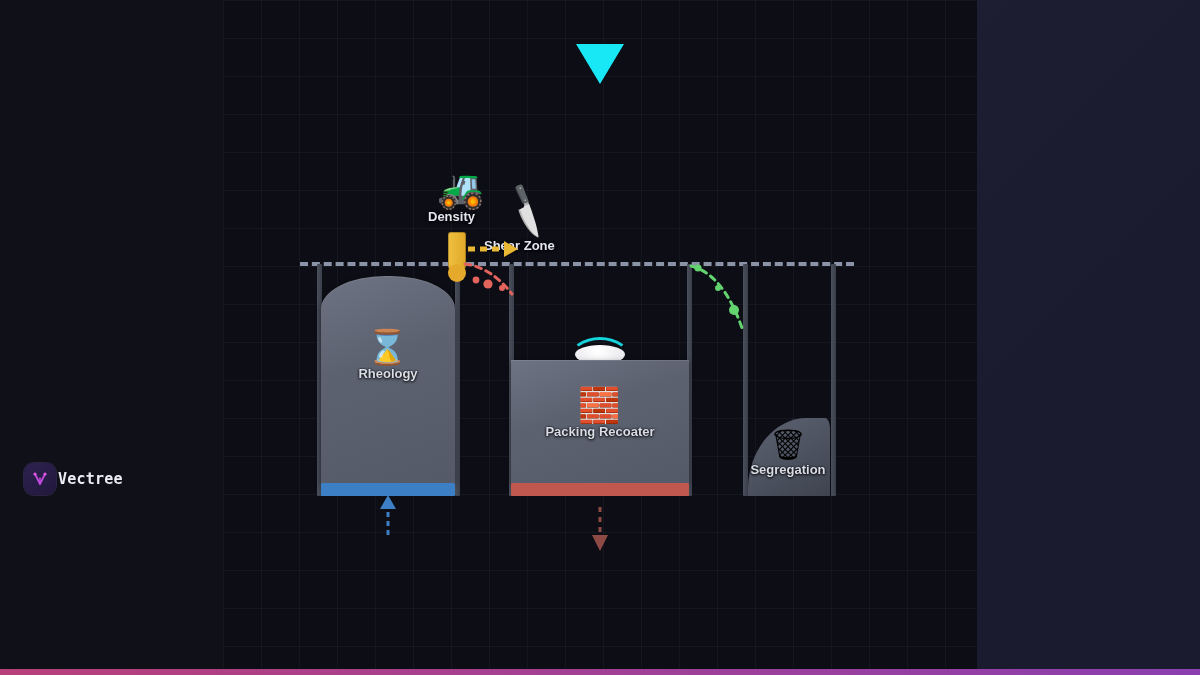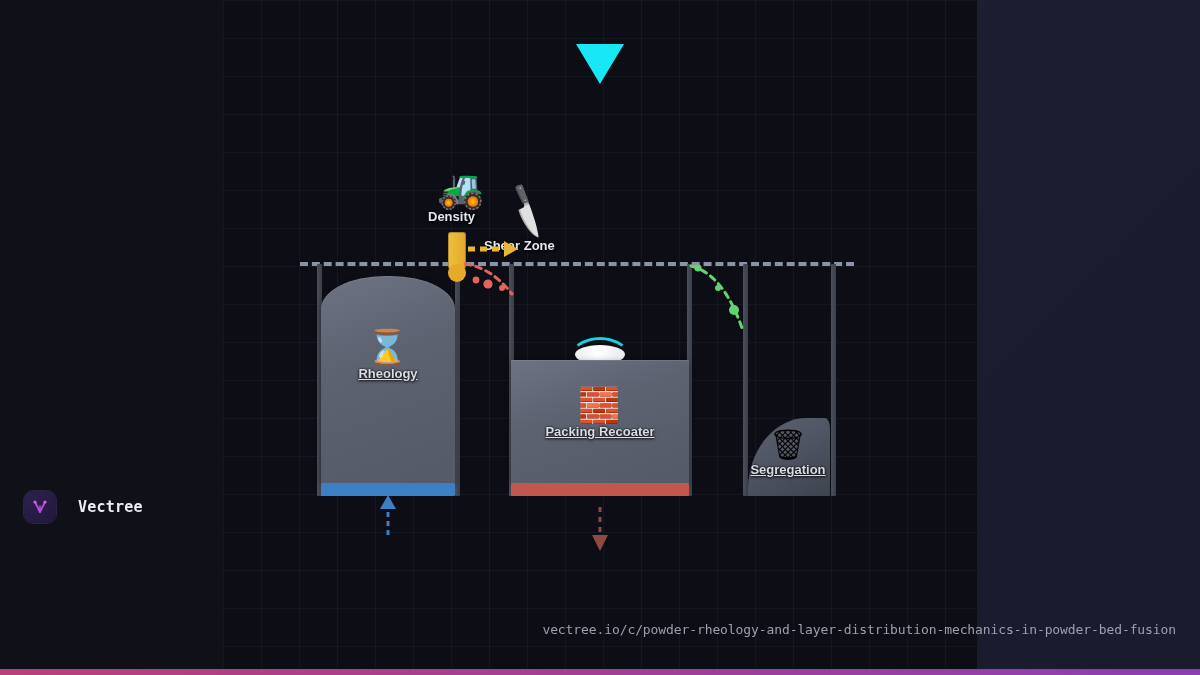--- a/index.html
+++ b/index.html
@@ -73,21 +73,20 @@
     display:flex; flex-direction:column; align-items:center; gap:2px;
   }
   .emoji{ font-size:34px; line-height:1; user-select:none;
           font-family:"DejaVu Sans","Liberation Sans",sans-serif; }
   .emoji.sm{ font-size:30px; }
   .node-label{
     font-family:"Liberation Sans","DejaVu Sans",sans-serif;
     font-size:13px; font-weight:700; color:#d9dde5;
     text-shadow:0 1px 3px rgba(0,0,0,.95),0 0 2px rgba(0,0,0,.9);
     white-space:nowrap;
-    text-decoration:underline;
   }
 
   
   .blade{
     position:absolute; width:18px; height:42px; border-radius:3px 3px 9px 9px;
     background:linear-gradient(to right,#f0c040,#e0a828);
     box-shadow:inset 0 0 0 1px rgba(0,0,0,.25);
   }
   .blade:after{
     content:""; position:absolute; left:0; bottom:-8px; width:18px; height:18px;
@@ -119,22 +118,22 @@
     font-family:"Liberation Sans","DejaVu Sans",sans-serif;
     font-size:13px; font-weight:700; color:#e2e6ee;
     text-shadow:0 1px 3px rgba(0,0,0,.95),0 0 3px rgba(0,0,0,.9);
     white-space:nowrap;
   }
   .float-emoji{ position:absolute; font-size:38px; line-height:1;
                 font-family:"DejaVu Sans","Liberation Sans",sans-serif; }
 
   
   .brand{
-    position:absolute; left:24px; top:491px;
-    display:flex; align-items:center; gap:22px;
+    position:absolute; left:24px; top:463px;
+    display:flex; align-items:center; gap:2px;
   }
   .logo{
     width:32px;height:32px;border-radius:10px;
     background:linear-gradient(145deg,#2d2150,#22183c);
     display:flex;align-items:center;justify-content:center;
     box-shadow:0 0 0 1px rgba(160,120,255,.18);
   }
   .brand-name{
     font-family:"DejaVu Sans Mono","Liberation Mono",monospace;
     font-size:15px; font-weight:700; color:#eceef3; letter-spacing:.2px;
@@ -242,16 +241,15 @@
         <path d="M5 5 L10 15 L15 5" fill="none" stroke="#c04bdd" stroke-width="1.8" stroke-linecap="round" stroke-linejoin="round"></path>
         <circle cx="5" cy="5" r="1.6" fill="#e05ce8"></circle>
         <circle cx="15" cy="5" r="1.6" fill="#e05ce8"></circle>
         <line x1="10" y1="15" x2="10" y2="9" stroke="#c04bdd" stroke-width="1.6" stroke-linecap="round"></line>
       </svg>
     </span>
     <span class="brand-name">Vectree</span>
   </div>
 
 
-  <div class="url">vectree.io/c/powder-rheology-and-layer-distribution-mechanics-in-powder-bed-fusion</div>
 
   <div class="accent-bar"></div>
 </div>
 
 </body></html>

